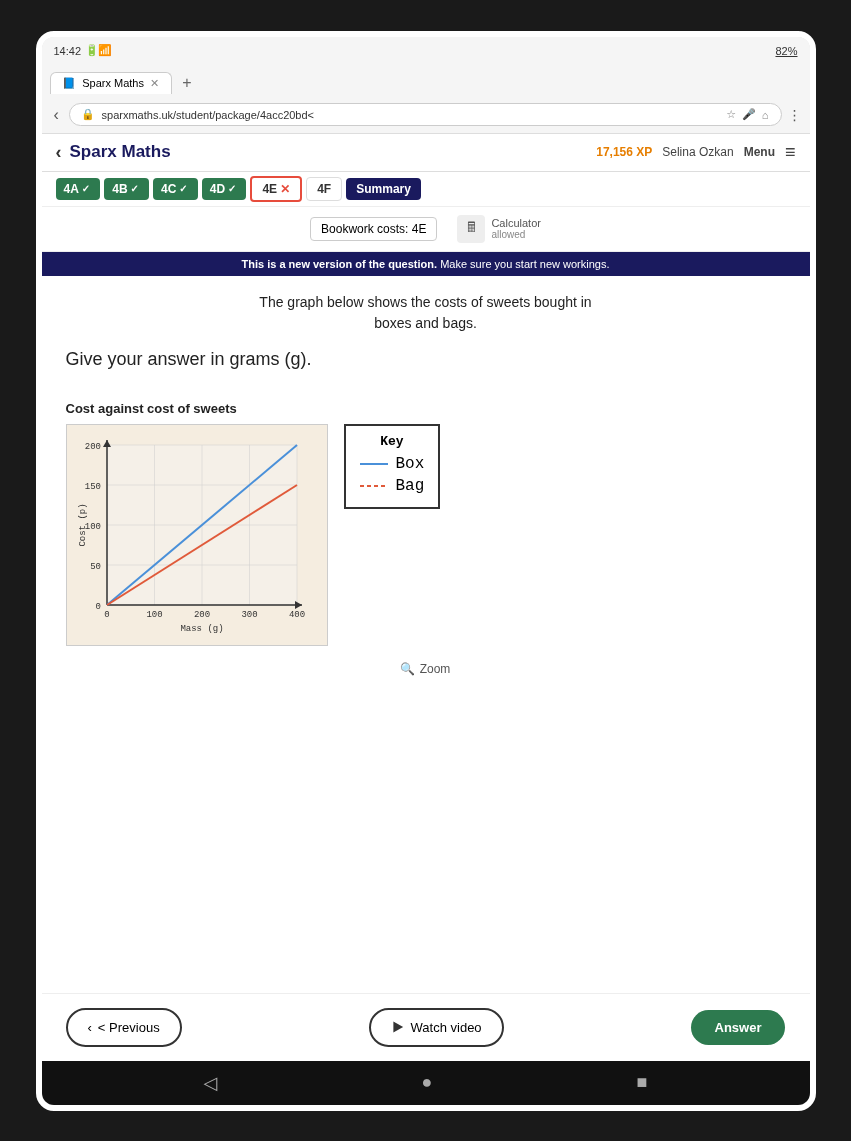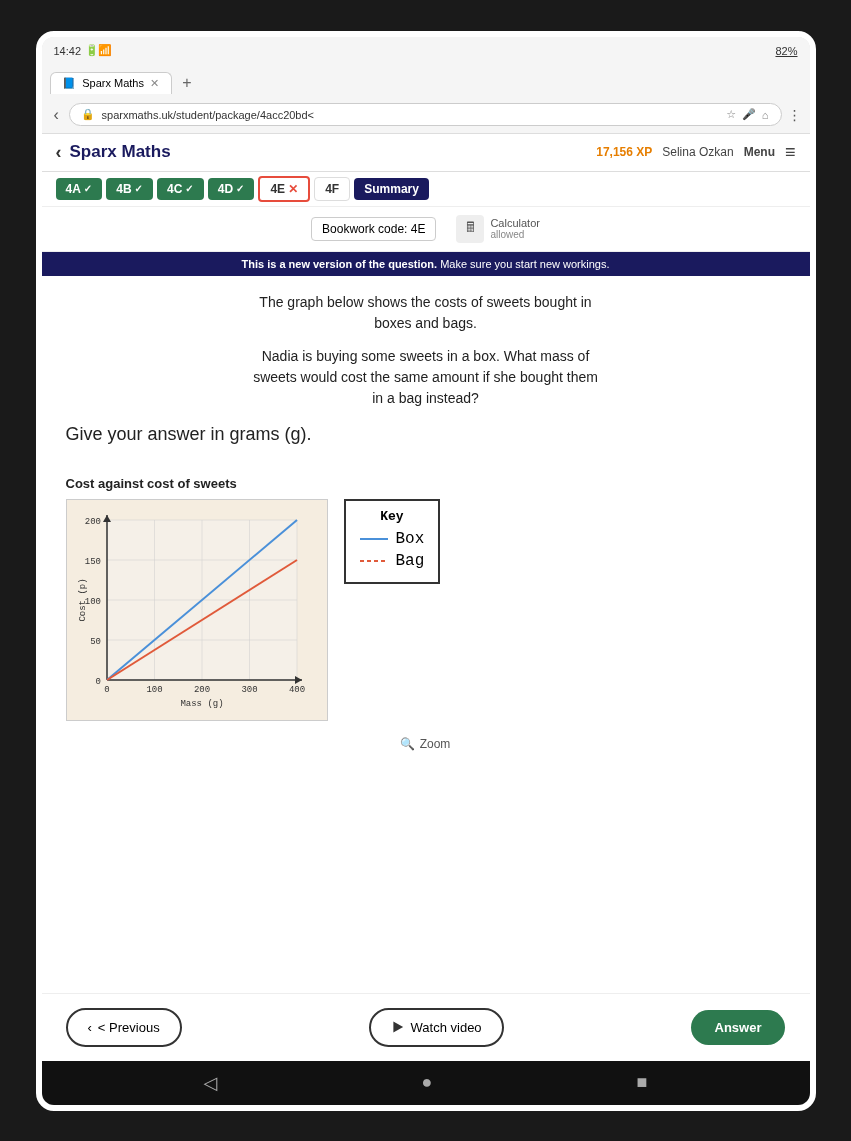--- a/index.html
+++ b/index.html
@@ -147,20 +147,21 @@
       font-size: 12px;
       font-weight: bold;
       cursor: pointer;
       display: flex;
       align-items: center;
       gap: 3px;
     }
     .nav-tab.completed {
       background: #2d7a4f;
       color: white;
+      padding-left: 8px;
     }
     .nav-tab.active-tab {
       background: white;
       color: #333;
       border: 2px solid #e74c3c;
     }
     .nav-tab.inactive {
       background: white;
       color: #333;
       border: 1px solid #ddd;
@@ -435,44 +436,39 @@
       </div>
       <div class="nav-tab inactive">
         <span>4F</span>
       </div>
       <div class="nav-tab summary">
         <span>Summary</span>
       </div>
     </div>
 
     <div class="bookwork-bar">
-      <div class="bookwork-code">Bookwork code: 4E</div>
+      <div class="bookwork-code">Bookwork costs: 4E</div>
       <div class="calculator-box">
         <div class="calc-icon">🖩</div>
         <div>
           <div>Calculator</div>
           <div style="font-size:10px;color:#888;">allowed</div>
         </div>
       </div>
     </div>
 
     <div class="notice-bar">
       <strong>This is a new version of the question.</strong>
       <span> Make sure you start new workings.</span>
     </div>
 
     <div class="question-area">
       <div class="question-text">
         <span>The graph below shows the costs of sweets bought in</span><br>
         <span>boxes and bags.</span>
-      </div>
-      <div class="question-text">
-        <span>Nadia is buying some sweets in a box. What mass of</span><br>
-        <span>sweets would cost the same amount if she bought them</span><br>
-        <span>in a bag instead?</span>
       </div>
       <div class="question-text-left">
         <span>Give your answer in grams (g).</span>
       </div>
     </div>
 
     <div class="chart-section">
       <div class="chart-title">Cost against cost of sweets</div>
       <div class="chart-container">
         <div class="chart-box">

